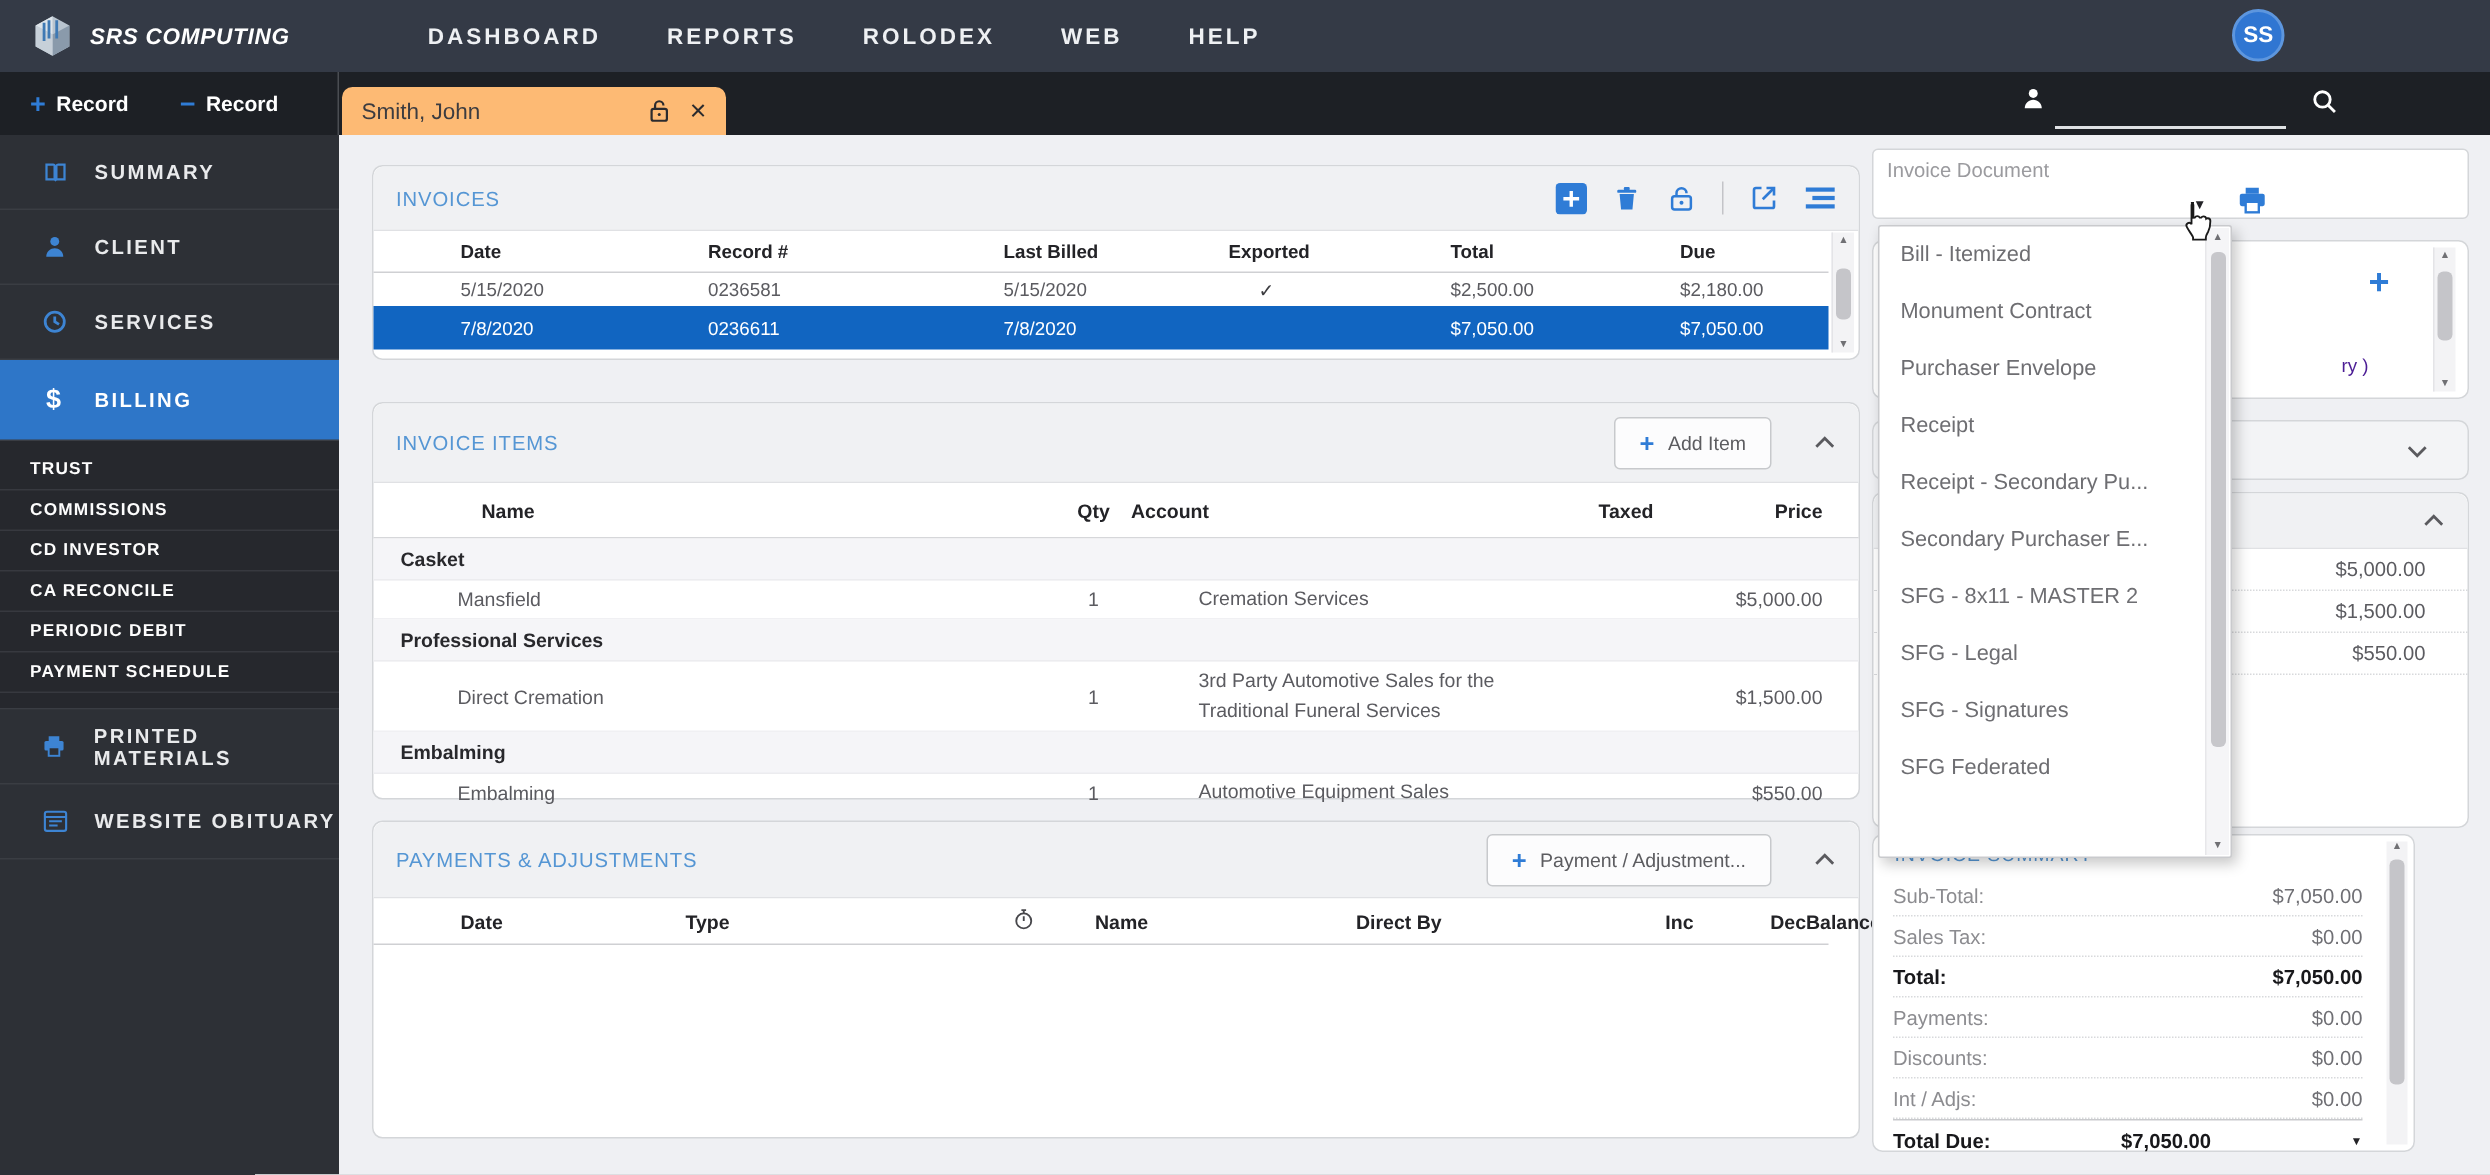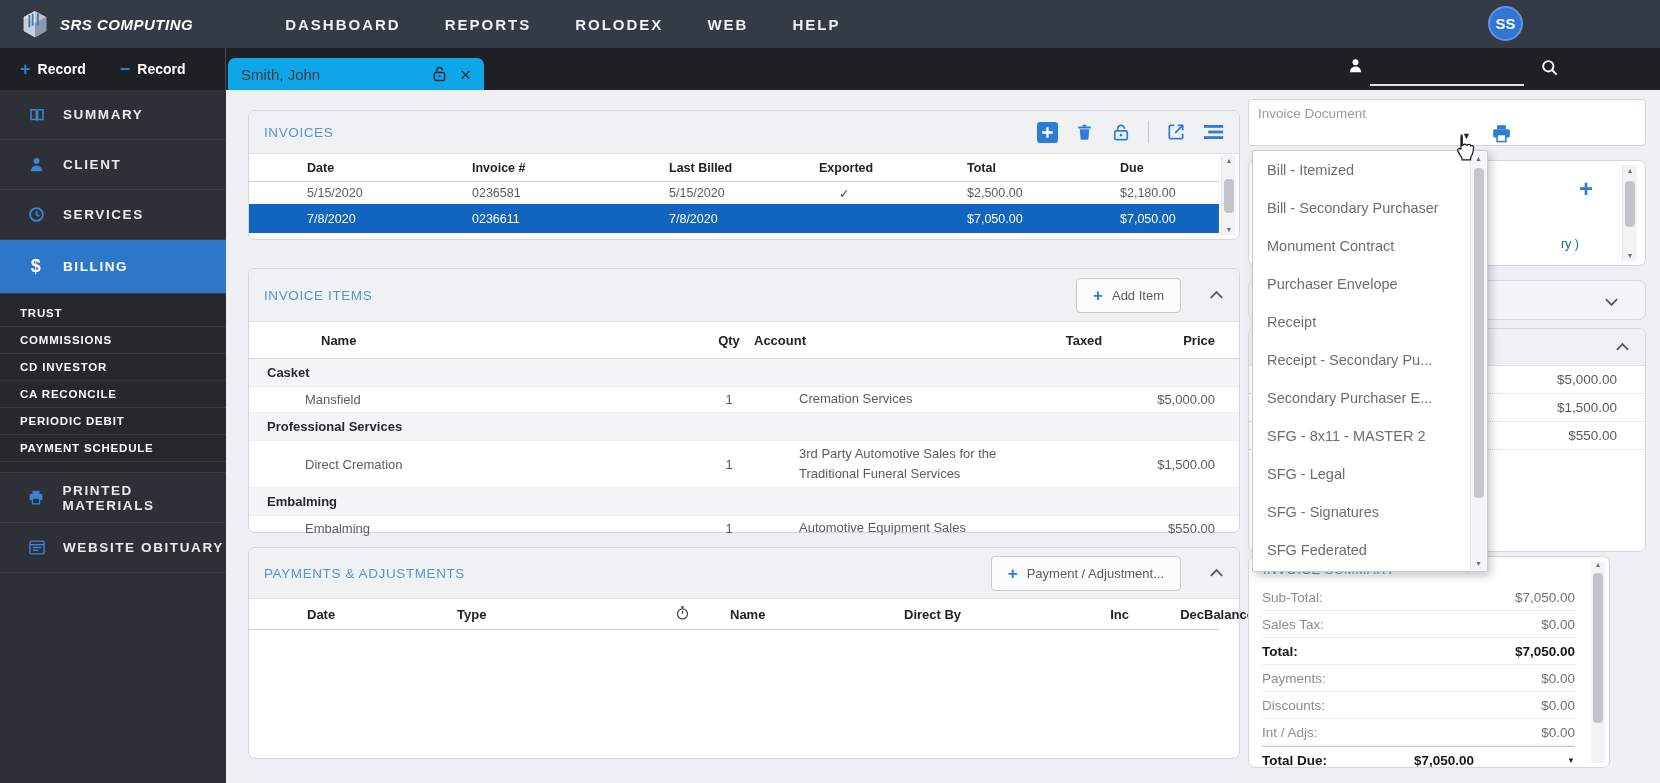--- a/index.html
+++ b/index.html
@@ -15,21 +15,21 @@
   .nav-item{color:#eef0f3;font-weight:bold;font-size:15px;letter-spacing:2px;cursor:pointer;}
   .avatar{position:absolute;right:137px;top:6px;width:35px;height:35px;border-radius:50%;
           background:#3076d2;color:#fff;font-weight:bold;font-size:15px;
           display:flex;align-items:center;justify-content:center;border:2px solid #5d96de;box-sizing:border-box;}
 
   
   .tabbar{position:absolute;left:0;top:48px;width:1660px;height:42px;background:#1d2025;}
   .rec-controls{position:absolute;left:0;top:0;width:226px;height:42px;display:flex;align-items:center;gap:34px;padding-left:20px;box-sizing:border-box;border-right:1px solid #4a4d52;}
   .rec-btn{display:flex;align-items:center;gap:7px;color:#fff;font-weight:bold;font-size:14px;cursor:pointer;}
   .rec-glyph{color:#2f7cd6;font-size:18px;font-weight:bold;line-height:1;}
-  .tab{position:absolute;left:228px;bottom:0;width:256px;height:20px;background:#0ea5e9;
+  .tab{position:absolute;left:228px;bottom:0;width:256px;height:20px;background:#fdba74;
        border-radius:7px 7px 0 0;display:flex;align-items:center;padding:16px 13px;box-sizing:border-box;
        color:#3c3c40;font-size:15px;}
   .tab-lock{margin-left:auto;display:flex;}
   .tab-close{margin-left:14px;font-size:19px;color:#2b2b2e;line-height:1;cursor:pointer;}
   .gsearch-person{position:absolute;left:1347px;top:9px;}
   .gsearch-input{position:absolute;left:1370px;top:12px;width:150px;height:22px;background:transparent;
                  border:none;border-bottom:2px solid #dfe1e4;color:#fff;font-size:13px;outline:none;}
   .gsearch-icon{position:absolute;left:1540px;top:10px;cursor:pointer;}
 
   
@@ -89,21 +89,21 @@
   .pay-head .c-bal{text-align:right;padding-right:6px;}
 
   
   .combo{position:absolute;left:1248px;top:99px;width:398px;height:47px;background:#fff;
          border:1px solid #d4d6d9;border-radius:4px;box-sizing:border-box;}
   .combo-ph{position:absolute;left:9px;top:6px;font-size:13.5px;color:#9b9b9f;}
   .combo-arrow{position:absolute;left:213px;top:31px;font-size:9px;color:#232327;cursor:pointer;}
   .combo-print{position:absolute;left:241px;top:23px;cursor:pointer;}
 
   .rp1-plus{position:absolute;right:52px;top:14px;color:#2f7cd6;font-size:24px;font-weight:bold;cursor:pointer;}
-  .rp1-frag{position:absolute;right:66px;bottom:14px;color:#0f766e;font-size:12.5px;}
+  .rp1-frag{position:absolute;right:66px;bottom:14px;color:#4c1d95;font-size:12.5px;}
   .collapse-chev{position:absolute;right:26px;top:12px;}
 
   .amt-row{height:27px;display:flex;align-items:center;justify-content:flex-end;
            padding-right:28px;font-size:13.5px;color:#5b5b60;border-bottom:1px dotted #d8d9dc;}
 
   .sum-title{position:absolute;left:14px;top:5px;color:#5596d4;font-size:13px;letter-spacing:.6px;}
   .sum-rows{position:absolute;left:13px;top:27px;right:34px;}
   .sum-row{height:26px;display:flex;align-items:center;justify-content:space-between;
            border-bottom:1px dotted #d8d9dc;font-size:13.5px;}
   .sum-row .lb{color:#8c8c90;}
@@ -288,21 +288,21 @@
             <svg width="21" height="18" viewBox="0 0 24 20">
               <rect x="1" y="2" width="22" height="3.2" fill="#2f7cd6"></rect>
               <rect x="6" y="8.4" width="17" height="3.2" fill="#2f7cd6"></rect>
               <rect x="1" y="14.8" width="22" height="3.2" fill="#2f7cd6"></rect>
             </svg>
           </span>
       </span>
     </div>
     <div class="inv-grid inv-head" id="inv-head">
         <div>Date</div>
-        <div>Invoice #</div>
+        <div>Record #</div>
         <div>Last Billed</div>
         <div>Exported</div>
         <div>Total</div>
         <div>Due</div>
       </div>
     <div id="inv-rows">
         <div class="inv-grid inv-row">
           <div>5/15/2020</div>
           <div>0236581</div>
           <div>5/15/2020</div>
@@ -490,21 +490,20 @@
     </div>
   </div>
 
   <div class="dropdown" id="doc-dropdown">
     <div class="dd-scroll">
       <span class="arr" style="top:3px;">▲</span>
       <span class="arr" style="bottom:3px;">▼</span>
       <span class="thumb"></span>
     </div>
   <div class="dd-opt">Bill - Itemized</div>
-      <div class="dd-opt">Bill - Secondary Purchaser</div>
       <div class="dd-opt">Monument Contract</div>
       <div class="dd-opt">Purchaser Envelope</div>
       <div class="dd-opt">Receipt</div>
       <div class="dd-opt">Receipt - Secondary Pu...</div>
       <div class="dd-opt">Secondary Purchaser E...</div>
       <div class="dd-opt">SFG - 8x11 - MASTER 2</div>
       <div class="dd-opt">SFG - Legal</div>
       <div class="dd-opt">SFG - Signatures</div>
       <div class="dd-opt">SFG Federated</div>
     </div>

